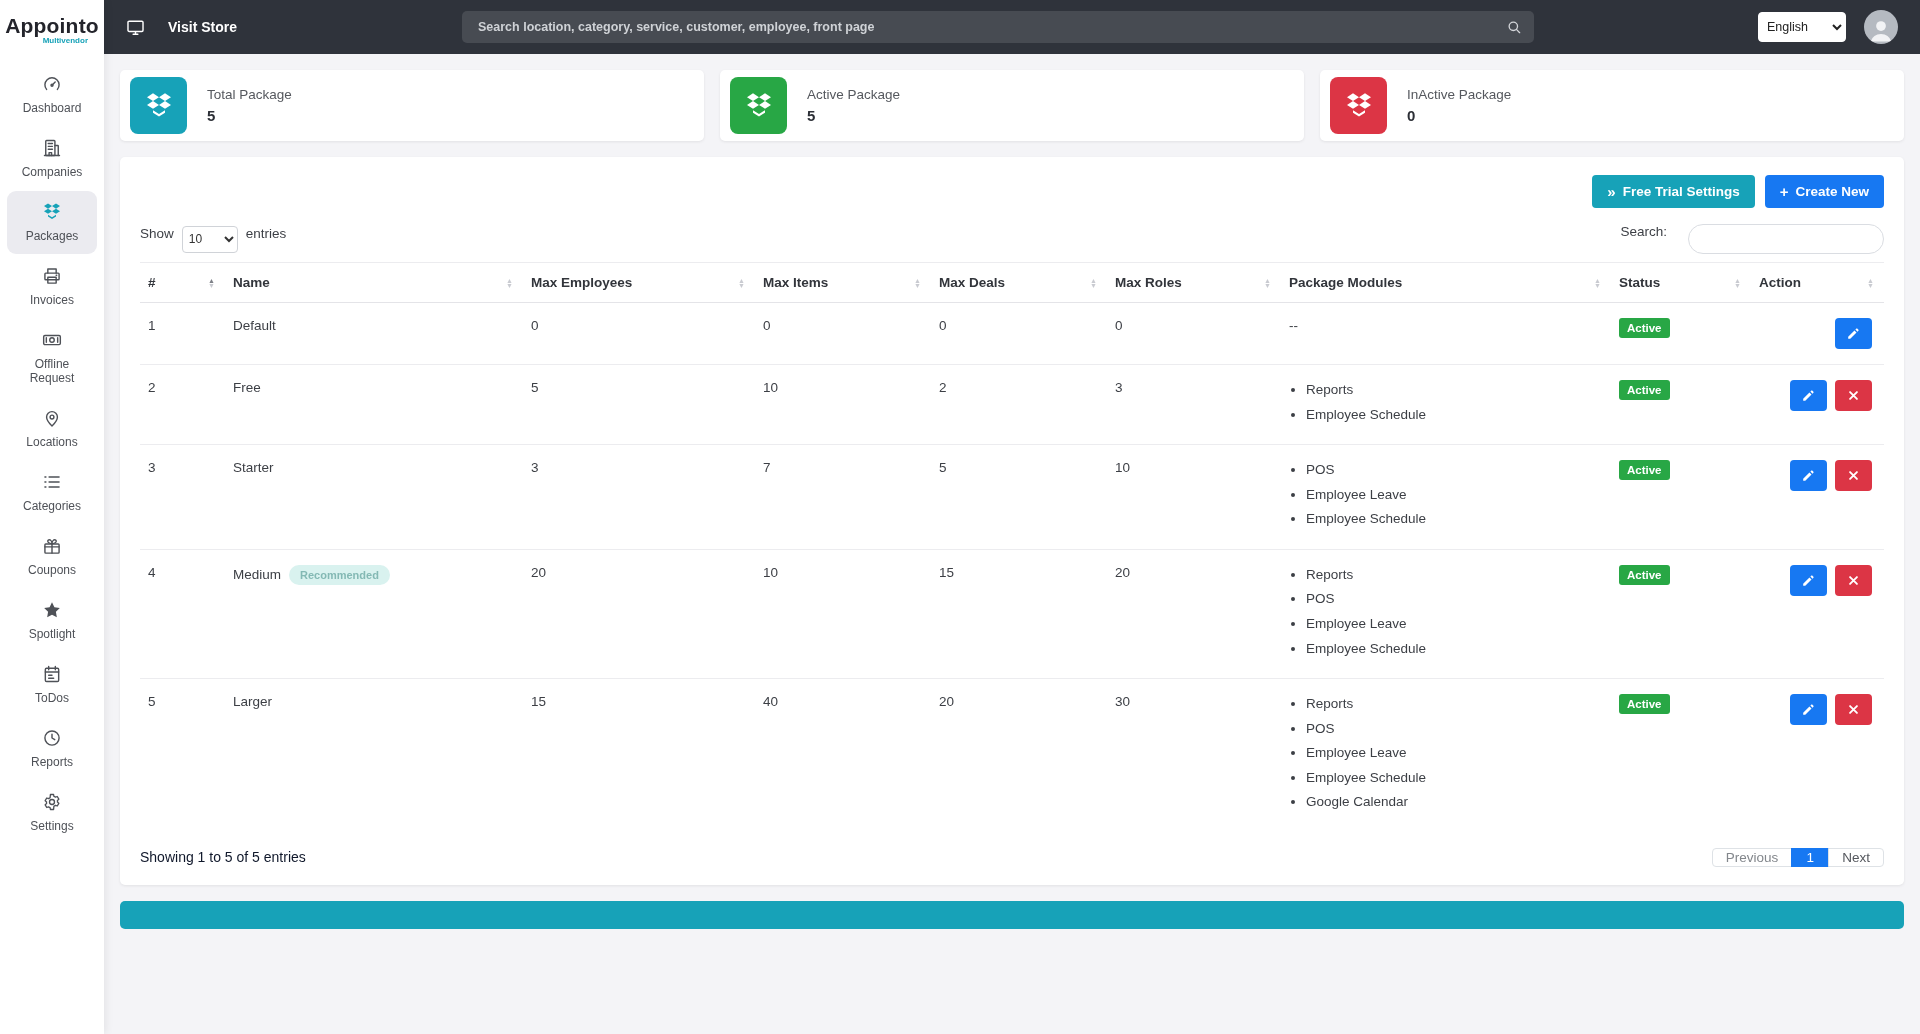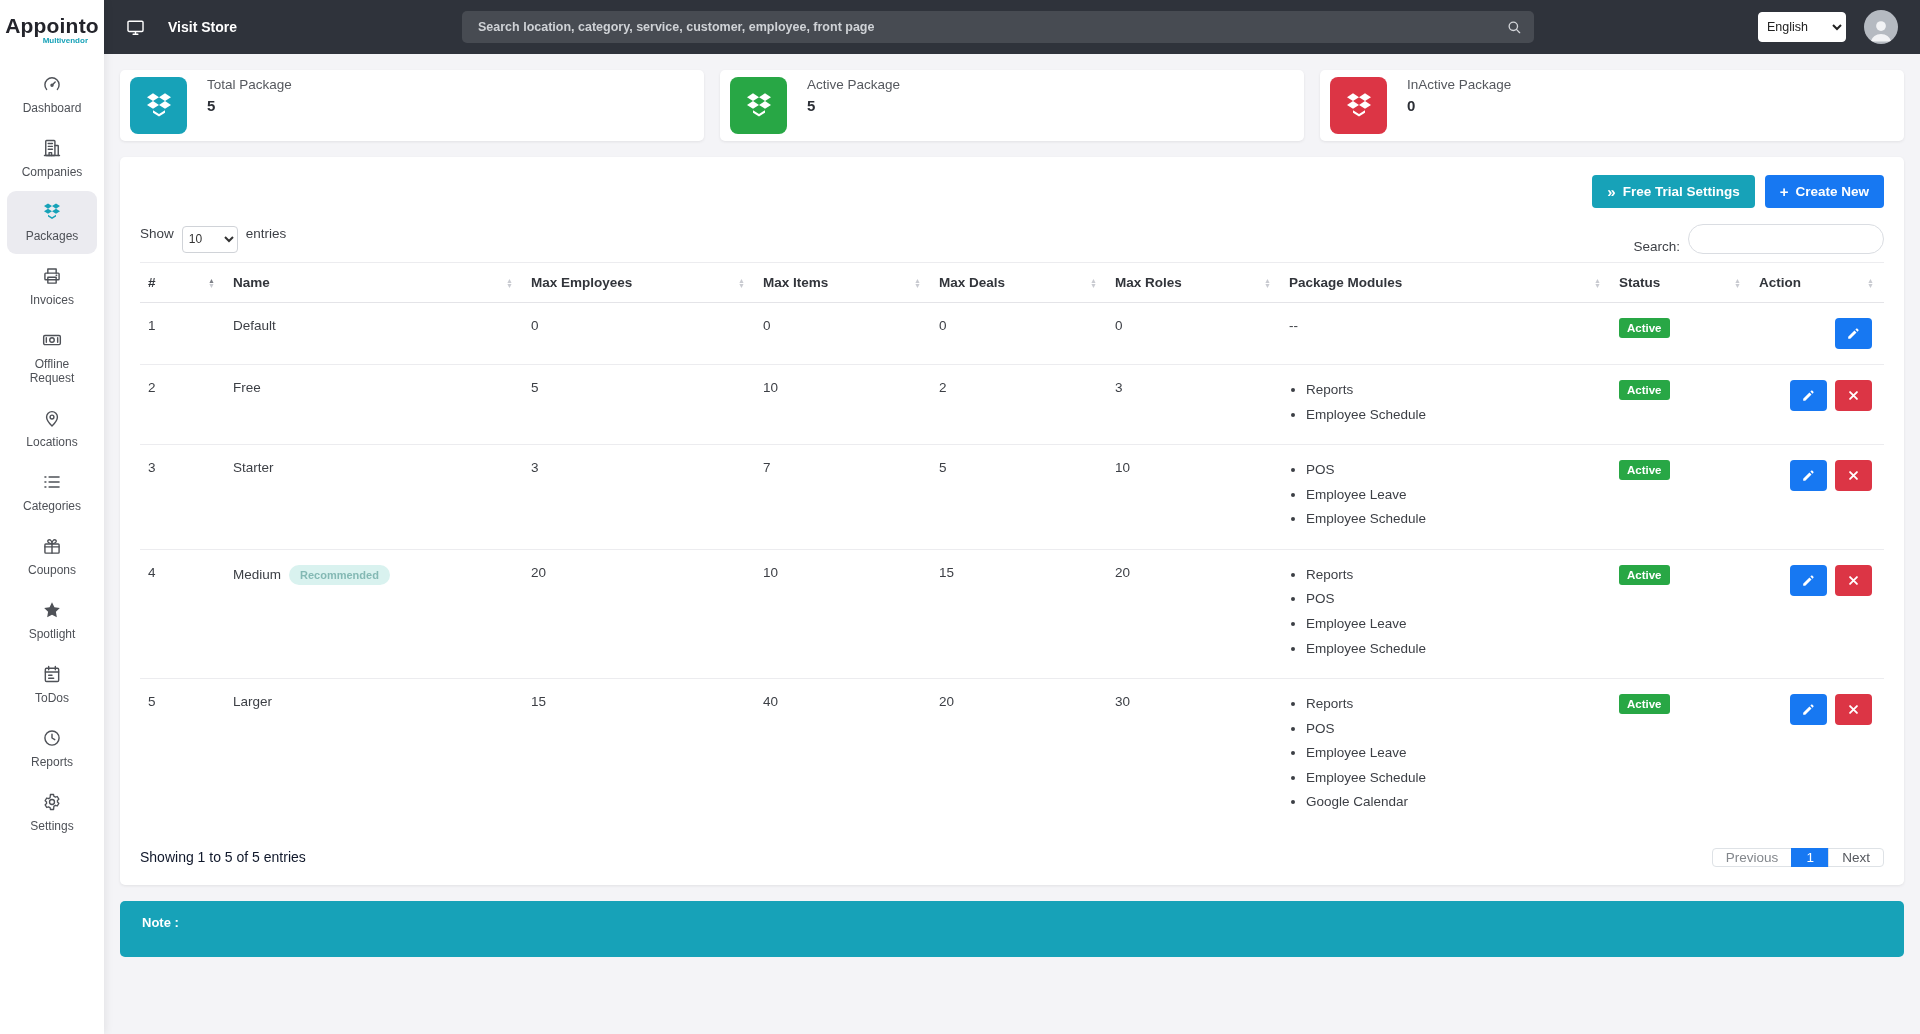--- a/index.html
+++ b/index.html
@@ -32,38 +32,38 @@
   .search-ic svg{width:16px;height:16px;display:block;color:#d3d5d9}
   .top-right{display:flex;align-items:center;gap:18px;margin-left:auto}
   .lang-select{height:30px;min-width:88px;border-radius:4px;border:1px solid #fff;background:#fff;font-size:12.5px;font-family:inherit;color:#222;padding:0 4px;cursor:pointer}
   .avatar{width:34px;height:34px;border-radius:50%;background:#b5bac1;display:flex;align-items:flex-end;justify-content:center;overflow:hidden;cursor:pointer}
   .avatar svg{width:30px;height:30px;display:block}
 
   main{flex:1;padding:16px 16px 0}
 
   
   .stat-row{display:flex;gap:16px;margin-bottom:16px}
-  .stat-card{flex:1;background:#fff;border-radius:5px;box-shadow:0 1px 3px rgba(0,0,0,.08);display:flex;align-items:flex-start;gap:20px;padding:7px 10px;height:71px}
+  .stat-card{flex:1;background:#fff;border-radius:5px;box-shadow:0 1px 3px rgba(0,0,0,.08);display:flex;align-items:center;gap:20px;padding:7px 10px;height:71px}
   .stat-icon{width:57px;height:57px;border-radius:8px;display:flex;align-items:center;justify-content:center;flex:0 0 auto;color:#fff}
   .stat-icon svg{width:30px;height:30px;display:block}
   .stat-label{font-size:13.5px;color:#55585e}
   .stat-value{font-size:15px;font-weight:700;color:#2c2f36;margin-top:5px}
 
   
   .panel{background:#fff;border-radius:5px;box-shadow:0 1px 3px rgba(0,0,0,.08);padding:18px 20px;margin-bottom:16px}
   .panel-actions{display:flex;justify-content:flex-end;gap:10px;margin-bottom:16px}
   .btn{height:33px;border:none;border-radius:4px;color:#fff;font-size:13.5px;font-weight:600;padding:0 15px;display:inline-flex;align-items:center;gap:7px;cursor:pointer;font-family:inherit}
   .btn-teal{background:#17a2b8}
   .btn-blue{background:#1778f2}
   .btn .gly{font-size:15px;font-weight:700;line-height:1}
 
   .controls{display:flex;justify-content:space-between;align-items:center;margin-bottom:8px;font-size:13.5px;color:#3c3f45}
   .len{display:flex;align-items:flex-start;gap:8px}
   .len-select{height:27px;width:56px;border:1px solid #d0d3d8;border-radius:4px;font-size:12px;font-family:inherit;color:#333;padding:0 2px;background:#fff;cursor:pointer}
-  .srch{display:flex;align-items:flex-end;gap:8px}
+  .srch{display:flex;align-items:flex-start;gap:21px}
   .srch-input{height:30px;width:196px;border:1px solid #dadde2;border-radius:15px;padding:0 12px;font-family:inherit;font-size:13px;background:#fff;outline:none}
 
   table{width:100%;border-collapse:collapse;table-layout:fixed}
   th{font-size:13.5px;font-weight:700;color:#32353b;text-align:left;padding:12px 22px 12px 8px;border-top:1px solid #ececef;border-bottom:1px solid #e4e4e8;position:relative}
   .sort{position:absolute;right:10px;top:50%;transform:translateY(-50%);display:flex;flex-direction:column;align-items:center;color:#c9cbd1}
   .sort i{font-style:normal;font-size:7px;line-height:5.5px}
   .sort.sorted .up{color:#7c7f86}
   td{font-size:13.5px;color:#3c3f45;padding:15px 8px;border-top:1px solid #ececef;vertical-align:top}
   tbody tr:first-child td{border-top:none}
   .mod-list{margin:0;padding-left:17px;list-style:disc}
@@ -515,19 +515,18 @@
           <div class="info">Showing 1 to 5 of 5 entries</div>
           <div class="pagination">
             <button class="page-btn prev">Previous</button>
             <button class="page-btn current">1</button>
             <button class="page-btn next">Next</button>
           </div>
         </div>
       </section>
 
       <section class="note-box">
-        <div class="note-title">Note :</div>
       </section>
 
     </main>
 
   </div>
 </div>
 
 </body></html>

